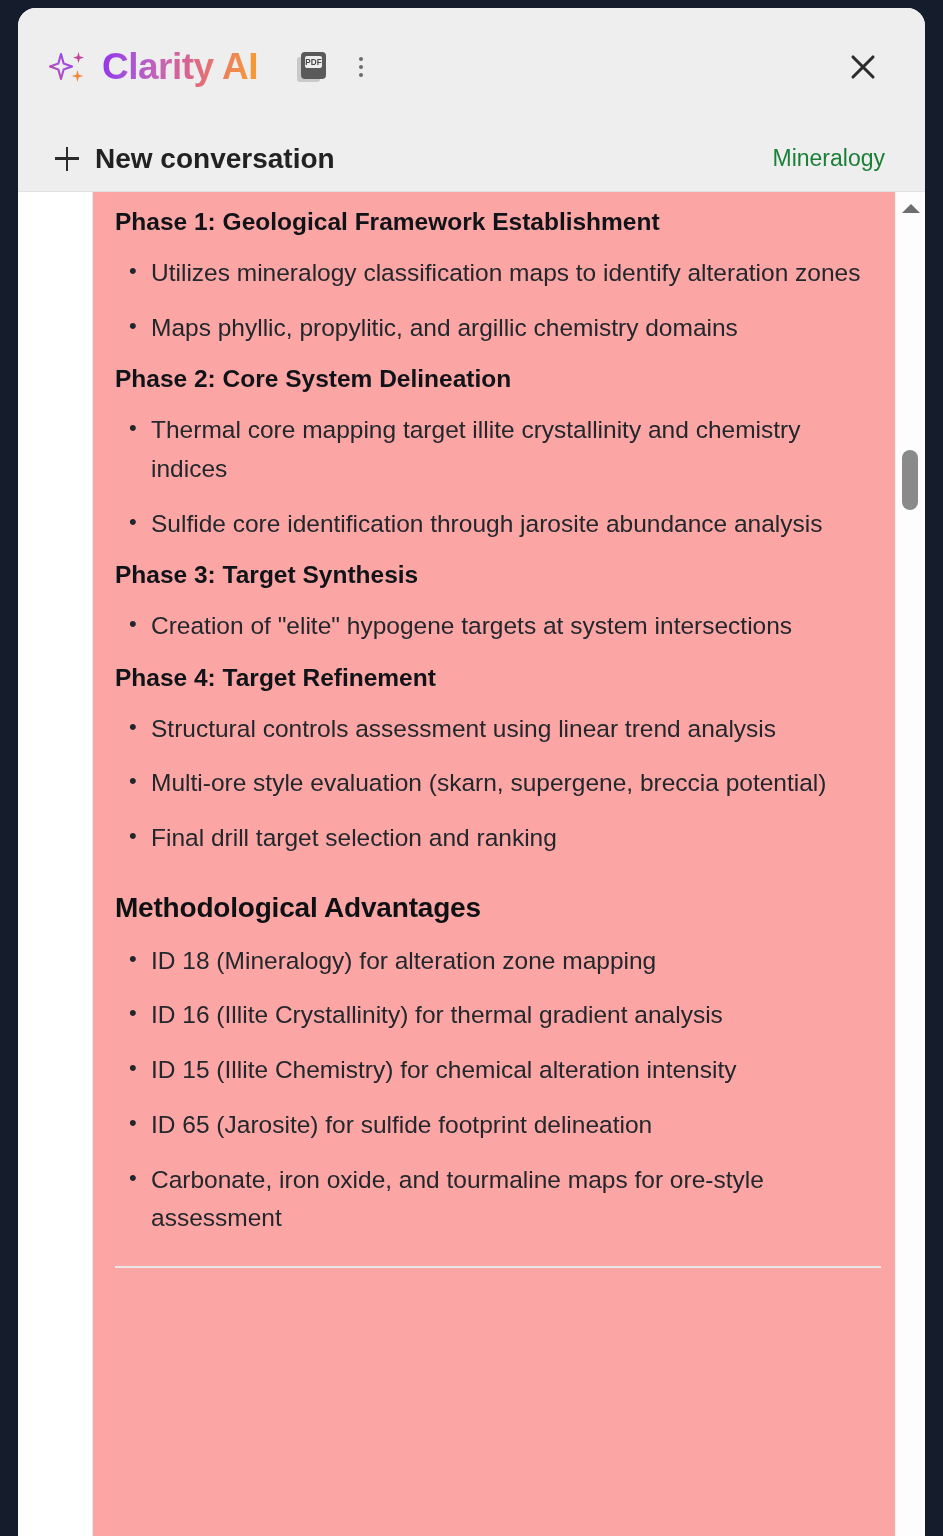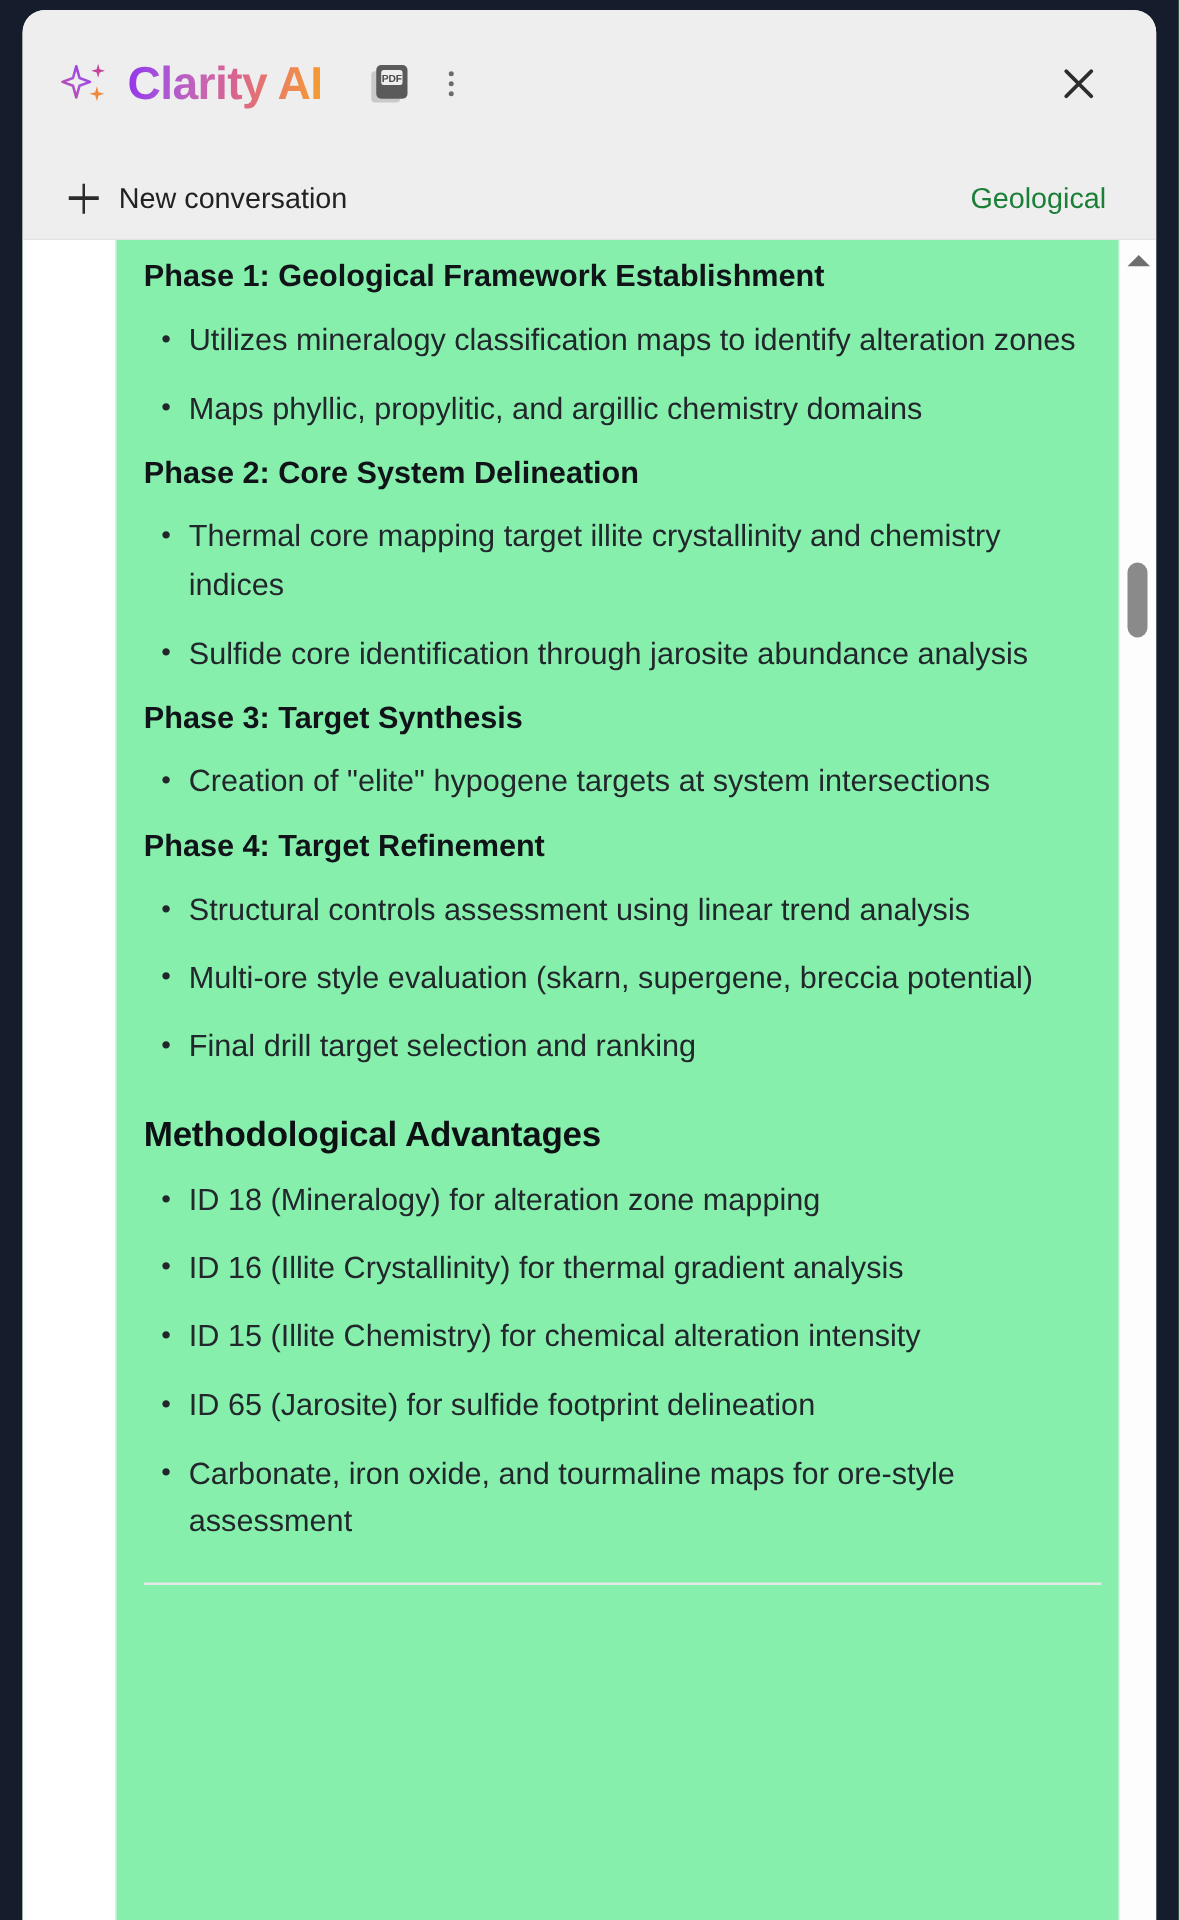--- a/index.html
+++ b/index.html
@@ -38,21 +38,21 @@
 
   .header-top {
     height: 118px;
     display: flex;
     align-items: center;
     padding: 0 40px 0 30px;
   }
 
   .brand {
     display: flex;
-    align-items: center;
+    align-items: flex-end;
     gap: 14px;
   }
 
   .sparkle-icon {
     width: 40px;
     height: 40px;
     flex: 0 0 auto;
     display: block;
   }
 
@@ -128,35 +128,36 @@
   }
   .plus-icon:before, .plus-icon:after {
     content: "";
     position: absolute;
     background: #2b2b2b;
   }
   .plus-icon:before { left: 0; top: 10.5px; width: 24px; height: 2.6px; }
   .plus-icon:after  { top: 0; left: 10.5px; height: 24px; width: 2.6px; }
 
   .new-conv-label {
-    font-size: 23px;
+    font-size: 28px;
     color: #222222;
+    font-weight: bold;
   }
 
   .conn-status {
     margin-left: auto;
     font-size: 23px;
     color: #1a7f37;
   }
 
   
   .body-area {
     flex: 1 1 auto;
     position: relative;
-    background: #86efac;
+    background: #fca5a5;
     display: flex;
     overflow: hidden;
   }
 
   .gutter {
     width: 75px;
     flex: 0 0 auto;
     border-right: 1px solid #e8e8e8;
     background: #ffffff;
   }
@@ -302,21 +303,21 @@
           <path d="M5 5 L25 25 M25 5 L5 25" stroke="#2c2c2c" stroke-width="3.1" stroke-linecap="round"></path>
         </svg>
       </div>
     </div>
 
     <div class="subheader">
       <div class="new-conv">
         <span class="plus-icon"></span>
         <span class="new-conv-label">New conversation</span>
       </div>
-      <div class="conn-status">Geological</div>
+      <div class="conn-status">Mineralogy</div>
     </div>
   </div>
 
   <div class="body-area">
 
     <div class="gutter"></div>
 
     <div class="content">
 
       <div class="ph-head">Phase 1: Geological Framework Establishment</div>

